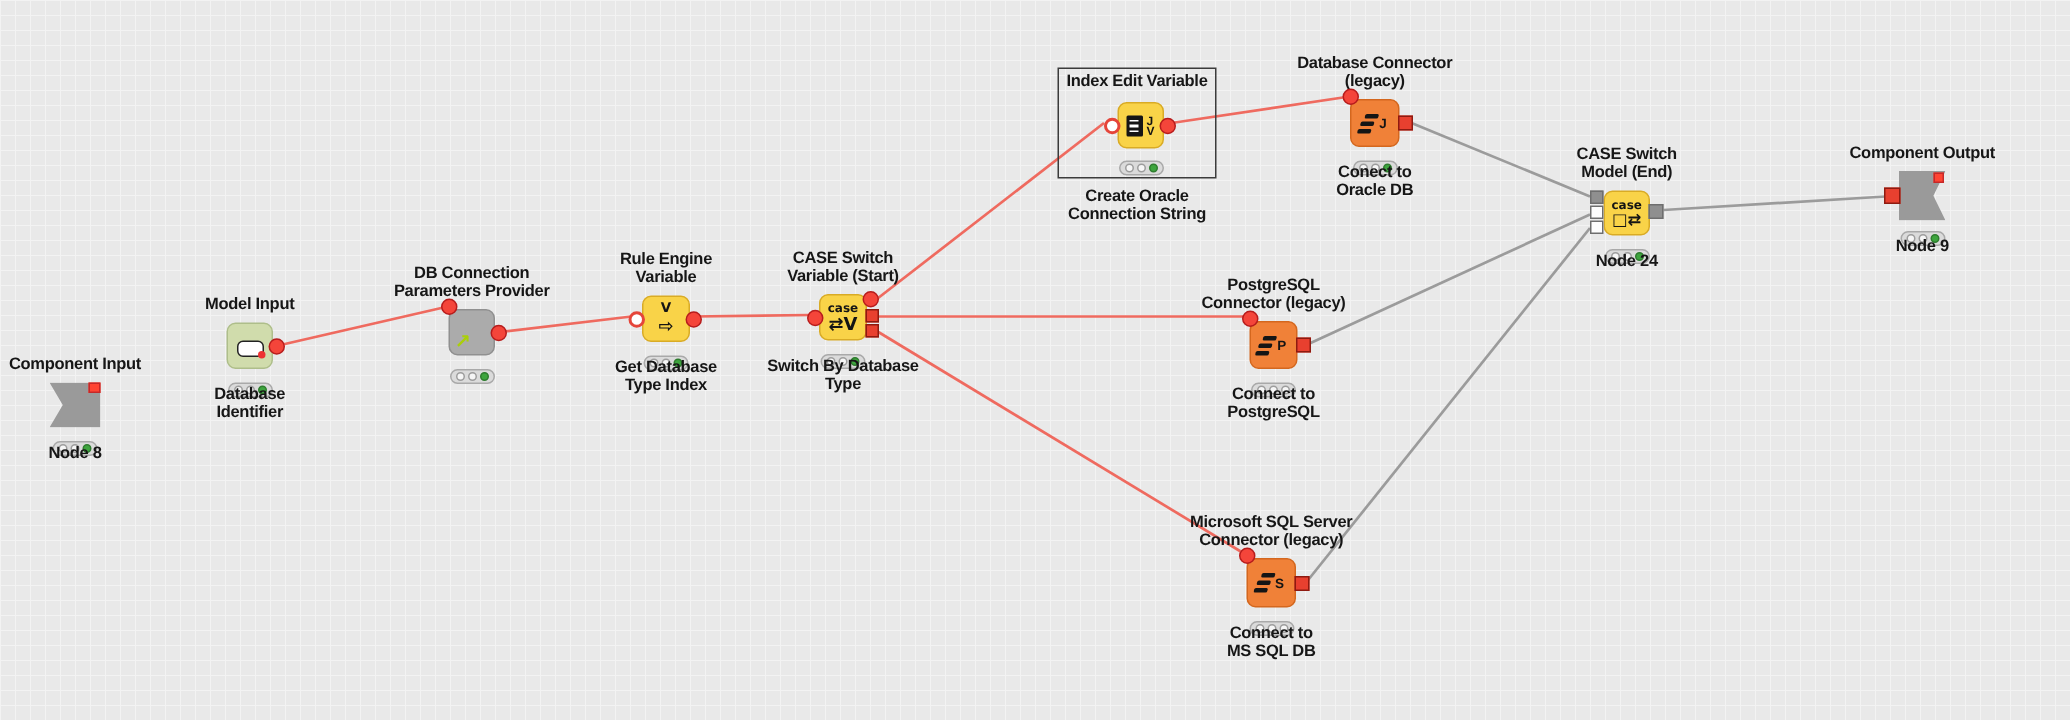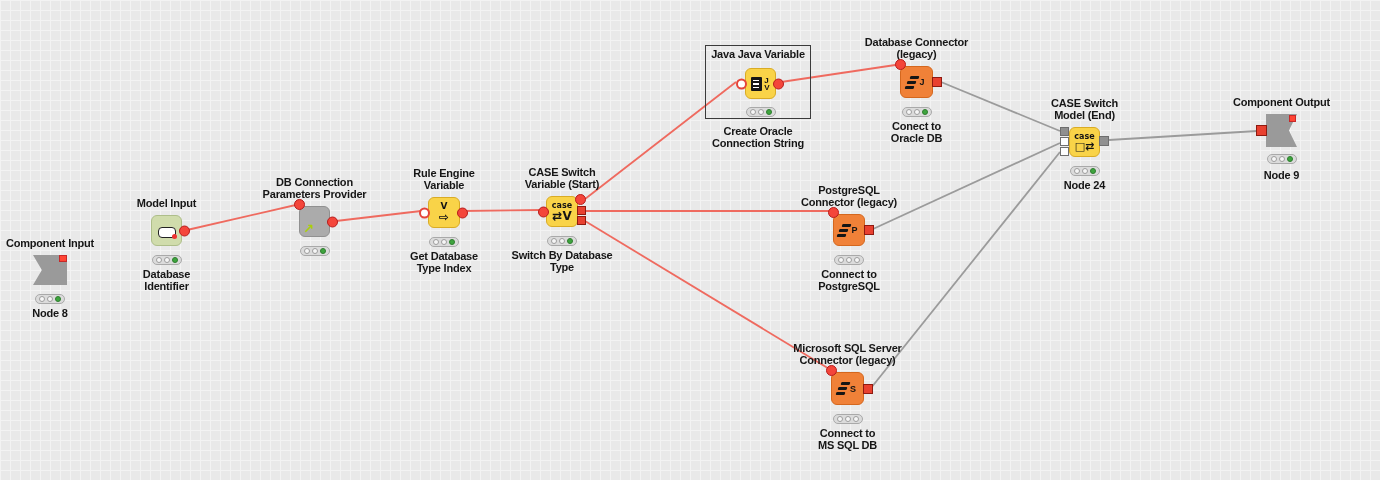--- a/index.html
+++ b/index.html
@@ -18,21 +18,21 @@
   .yellow{background:#f9d348;border-color:#d9ab25;}
   .orange{background:#f08138;border-color:#d4671e;}
   .graysq{background:#ababab;border-color:#909090;}
   .greensq{background:#d0dcac;border-color:#aebe8a;}
   .title,.annotation{
     position:absolute;left:50%;transform:translateX(-50%);
     width:max-content;text-align:center;white-space:pre-line;
     font-size:11px;font-weight:bold;color:#161616;line-height:11.5px;letter-spacing:-0.2px;
   }
   .title{bottom:100%;margin-bottom:6px;margin-top:32px;}
-  .annotation{top:100%;margin-top:23px;}
+  .annotation{top:100%;margin-top:12px;}
   .lights{
     position:absolute;top:100%;margin-top:9px;left:50%;transform:translateX(-50%);
     display:flex;gap:2px;align-items:center;height:10px;box-sizing:border-box;
     background:#dbdbdb;border:1px solid #a9a9a9;border-radius:5px;padding:1px 3px;
   }
   .dot{width:6px;height:6px;border-radius:50%;background:#f6f6f6;border:1px solid #9d9d9d;box-sizing:border-box;}
   .dot[data-state="green"]{background:#3ea53e;border-color:#2f7d2f;}
   .dot[data-state="off"]{background:#f6f6f6;}
   .port{position:absolute;z-index:3;box-sizing:border-box;}
   .pc{width:11px;height:11px;border-radius:50%;background:#f4453a;border:1px solid #b71c1c;}
@@ -164,21 +164,21 @@
   <div class="lights">
     <span class="dot"></span>
       <span class="dot"></span>
     <span class="dot" data-state="green"></span>
   </div>
   <div class="annotation">Switch By Database
 Type</div>
 </div>
 
 <div class="sel-box" style="left:705px;top:45px;width:106px;height:74px">
-  <div class="sel-title">Java Java Variable</div>
+  <div class="sel-title">Index Edit Variable</div>
   <div class="node" style="left:39px;top:22px;width:31px;height:31px">
     <div class="icon-sq yellow">
       <div class="conn-glyph">
         <span class="doc">
             <i style="top:3px"></i>
             <i style="top:6.5px"></i>
             <i style="top:10px"></i>
           </span>
         <span class="jv">
           <span>J</span>

